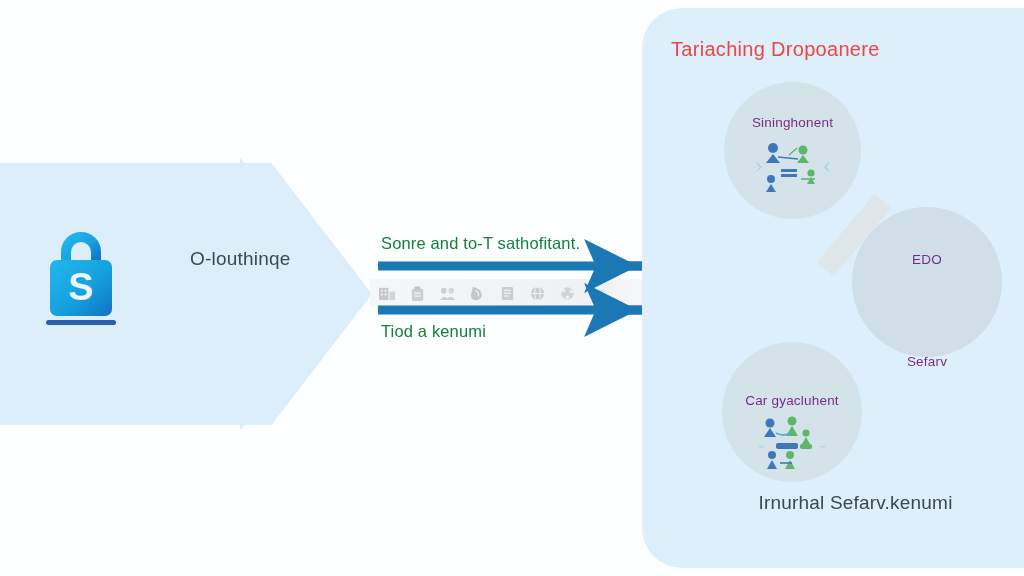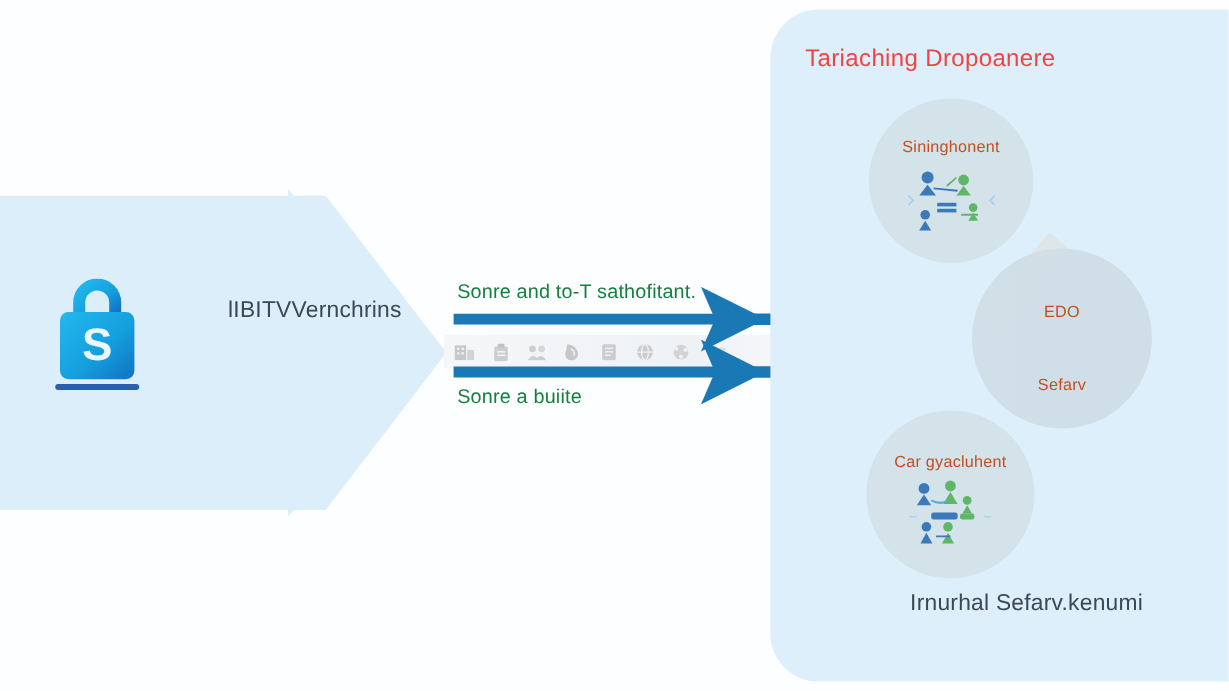--- a/index.html
+++ b/index.html
@@ -161,38 +161,39 @@
     flex-direction: column;
     align-items: center;
     justify-content: flex-start;
     text-align: center;
   }
   .node-top {
     left: 724px; top: 82px;
     width: 137px; height: 137px;
   }
   .node-right {
-    left: 810px; top: 207px;
+    left: 852px; top: 207px;
     width: 150px; height: 150px;
     background: #cfdee6;
+    gap: 41px;
   }
   .node-bottom {
     left: 722px; top: 342px;
     width: 140px; height: 140px;
   }
   .node-title {
     font-size: 13.5px;
-    color: #c2410c;
+    color: #701a75;
     letter-spacing: .2px;
     line-height: 1.28;
     white-space: nowrap;
   }
   .node-title.multi { white-space: normal; }
   .node-top .node-title { margin-top: 32px; }
-  .node-bottom .node-title { margin-top: 34px; }
+  .node-bottom .node-title { margin-top: 50px; }
   .node-right .node-title { margin-top: 44px; padding: 0 12px; }
   .node-art {
     margin-top: 4px;
     width: 84px;
     height: 60px;
   }
 </style>
 </head>
 <body>
 
@@ -209,21 +210,21 @@
         <stop offset="100%" stop-color="#1272c4"></stop>
       </linearGradient>
     </defs>
     <path d="M24 30 V20 a15 15 0 0 1 30 0 V30" fill="none" stroke="url(#bagGrad)" stroke-width="10" stroke-linecap="round"></path>
     <rect x="8" y="28" width="62" height="56" rx="7" fill="url(#bagGrad)"></rect>
     <text x="39" y="68" font-family="'Liberation Sans', sans-serif" font-size="38" font-weight="bold" fill="#eaf7ff" text-anchor="middle">S</text>
     <rect x="4" y="88" width="70" height="5" rx="2.5" fill="#2a5fae"></rect>
   </svg>
 
   <div class="bag-label-wrap">
-    <div class="bag-label-line">lIBITVVernchrins</div>
+    <div class="bag-label-line">O-louthinqe</div>
   </div>
 
   <div class="icon-band">
     <div class="icon-band-inner">
       <svg class="band-icon" viewBox="0 0 20 18">
           <rect x="1" y="3" width="10" height="13" fill="#8d9499"></rect>
           <rect x="12" y="7" width="6" height="9" fill="#a6acb0"></rect>
           <rect x="3" y="5" width="2" height="2" fill="#eef0f1"></rect>
           <rect x="7" y="5" width="2" height="2" fill="#eef0f1"></rect>
           <rect x="3" y="9" width="2" height="2" fill="#eef0f1"></rect>
@@ -278,21 +279,21 @@
     <path d="M378 266 H612" stroke="#1a78b4" stroke-width="9" fill="none" marker-end="url(#ah)"></path>
 
     <path d="M378 310 H612" stroke="#1a78b4" stroke-width="9" fill="none" marker-end="url(#ah)"></path>
 
     <path d="M612 266 H687 L727 212" stroke="#1a78b4" stroke-width="9.5" fill="none" stroke-linejoin="round" marker-end="url(#ah)"></path>
 
     <path d="M612 310 H687 L729 362" stroke="#1a78b4" stroke-width="9.5" fill="none" stroke-linejoin="round" marker-end="url(#ah)"></path>
   </svg>
 
   <div class="arrow-caption caption-top">Sonre and to-T sathofitant.</div>
-  <div class="arrow-caption caption-bottom">Sonre a buiite</div>
+  <div class="arrow-caption caption-bottom">Tiod a kenumi</div>
 
   <div class="right-panel"></div>
   <div class="panel-title">Tariaching Dropoanere</div>
 
   <div class="circle-link"></div>
 
   <div class="node-circle node-top">
     <div class="node-title">Sininghonent</div>
     <svg class="node-art" viewBox="0 0 84 60">
       <circle cx="22" cy="13" r="5" fill="#2f6fb5"></circle>

